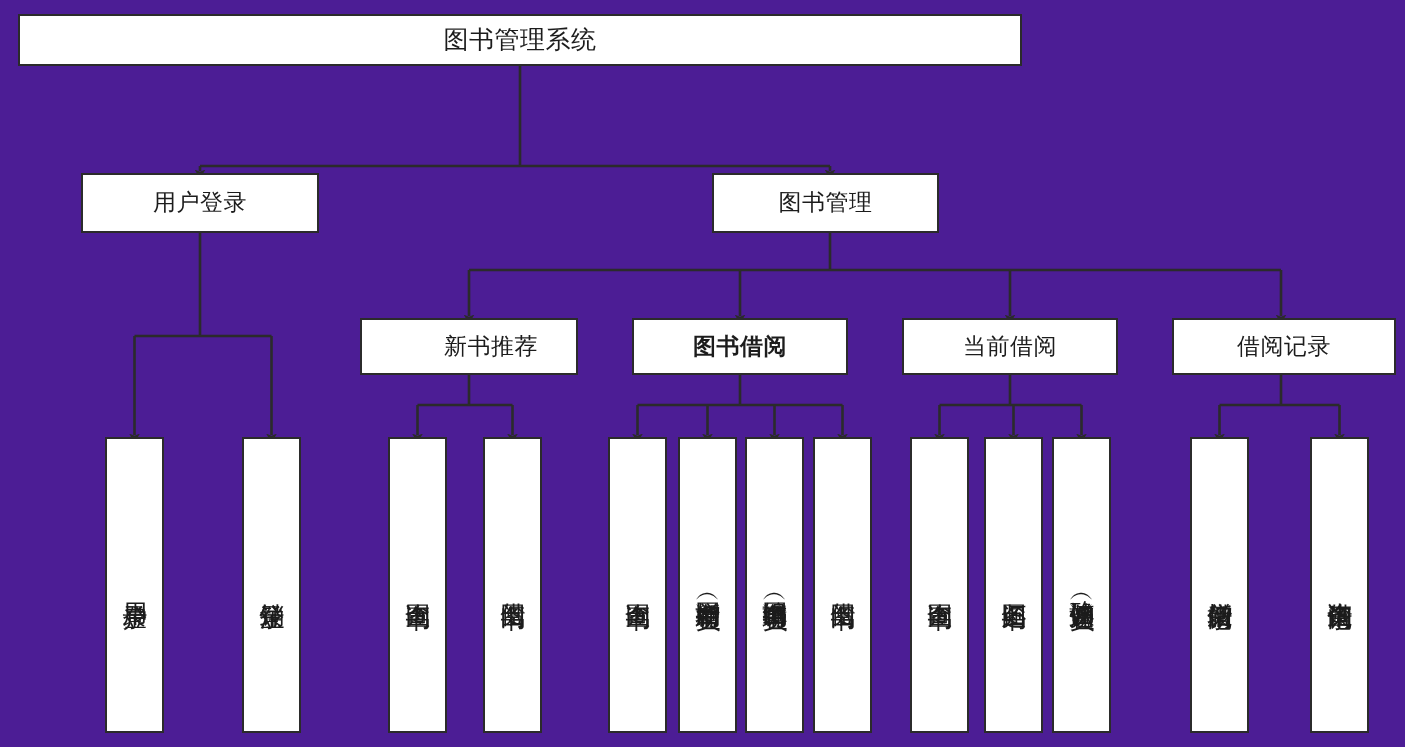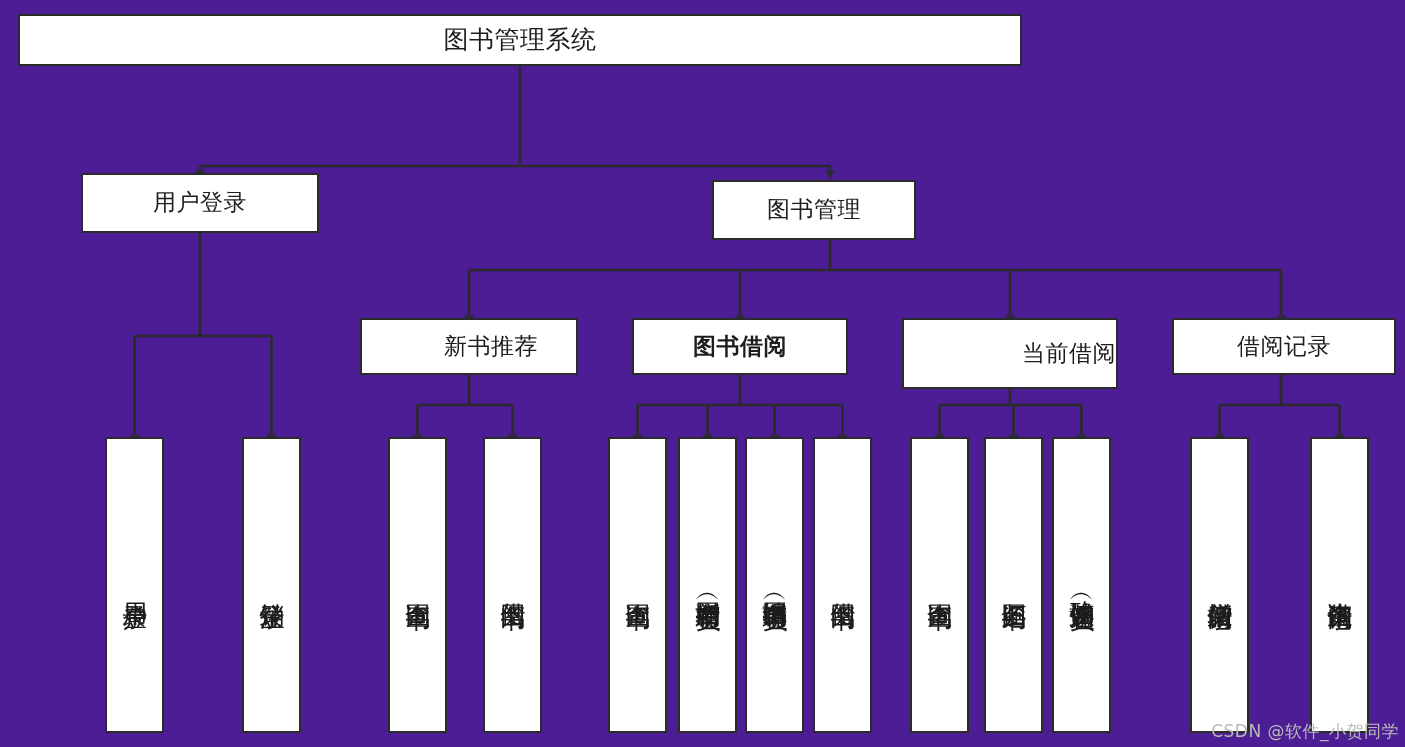--- a/index.html
+++ b/index.html
@@ -122,30 +122,30 @@
       </g>
   </svg>
 
   <div id="nodes-layer">
       <div class="node horiz root" style="left: 18px; top: 14px; width: 1004px; height: 52px;">
         <span class="label">图书管理系统</span>
       </div>
       <div class="node horiz" style="left: 81px; top: 173px; width: 238px; height: 60px;">
         <span class="label">用户登录</span>
       </div>
-      <div class="node horiz" style="left: 712px; top: 180px; width: 204px; height: 60px;">
+      <div class="node horiz" style="left: 712px; top: 173px; width: 227px; height: 60px;">
         <span class="label">图书管理</span>
       </div>
       <div class="node horiz" style="left: 360px; top: 318px; width: 218px; height: 57px; padding-left: 44px;">
         <span class="label">新书推荐</span>
       </div>
       <div class="node horiz" style="left: 632px; top: 318px; width: 216px; height: 57px; font-weight: bold;">
         <span class="label">图书借阅</span>
       </div>
-      <div class="node horiz" style="left: 902px; top: 318px; width: 216px; height: 71px; justify-content: flex-end;">
+      <div class="node horiz" style="left: 902px; top: 318px; width: 216px; height: 57px;">
         <span class="label">当前借阅</span>
       </div>
       <div class="node horiz" style="left: 1172px; top: 318px; width: 224px; height: 57px;">
         <span class="label">借阅记录</span>
       </div>
       <div class="node vert" style="left: 105px; top: 437px; width: 59px; height: 296px;">
         <span class="label">用户登录</span>
       </div>
       <div class="node vert" style="left: 242px; top: 437px; width: 59px; height: 296px;">
         <span class="label">注销登录</span>
@@ -178,14 +178,13 @@
         <span class="label">确认归还（管理员）</span>
       </div>
       <div class="node vert" style="left: 1190px; top: 437px; width: 59px; height: 296px;">
         <span class="label">新增借阅记录</span>
       </div>
       <div class="node vert" style="left: 1310px; top: 437px; width: 59px; height: 296px;">
         <span class="label">查询借阅记录</span>
       </div>
     </div>
 
-  <div id="watermark">CSDN @软件_小贺同学</div>
 </div>
 
 </body></html>

